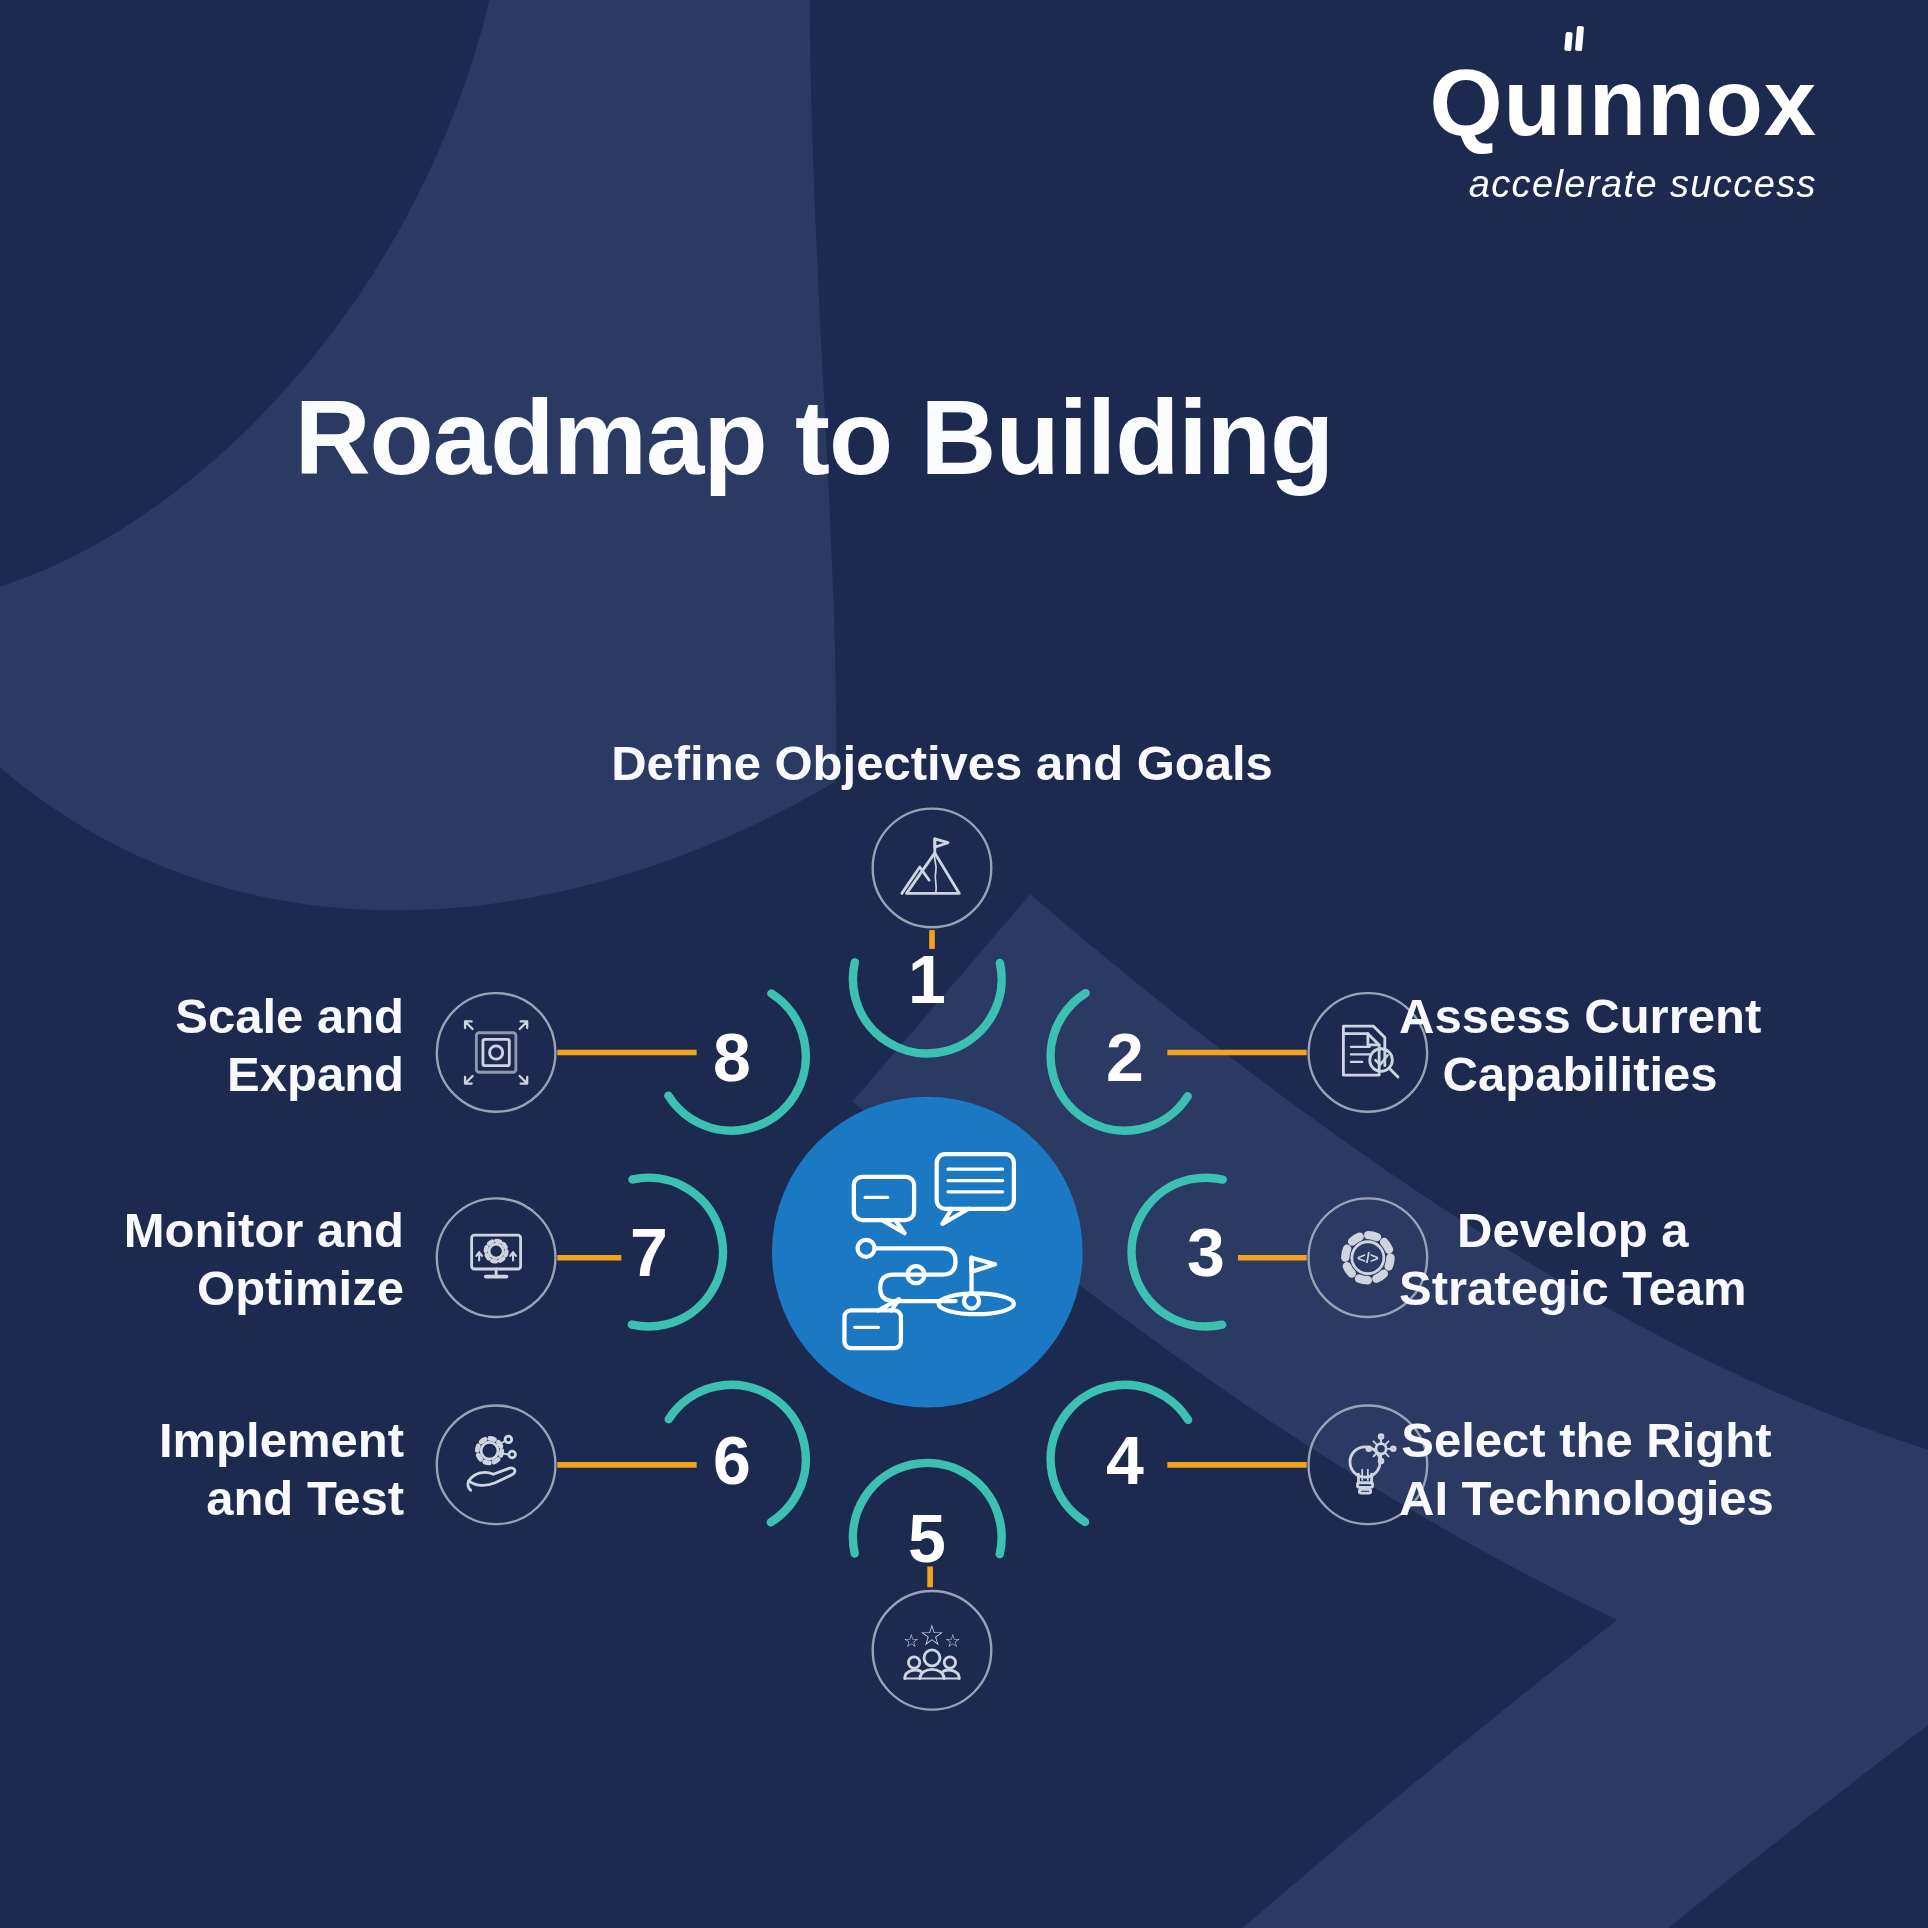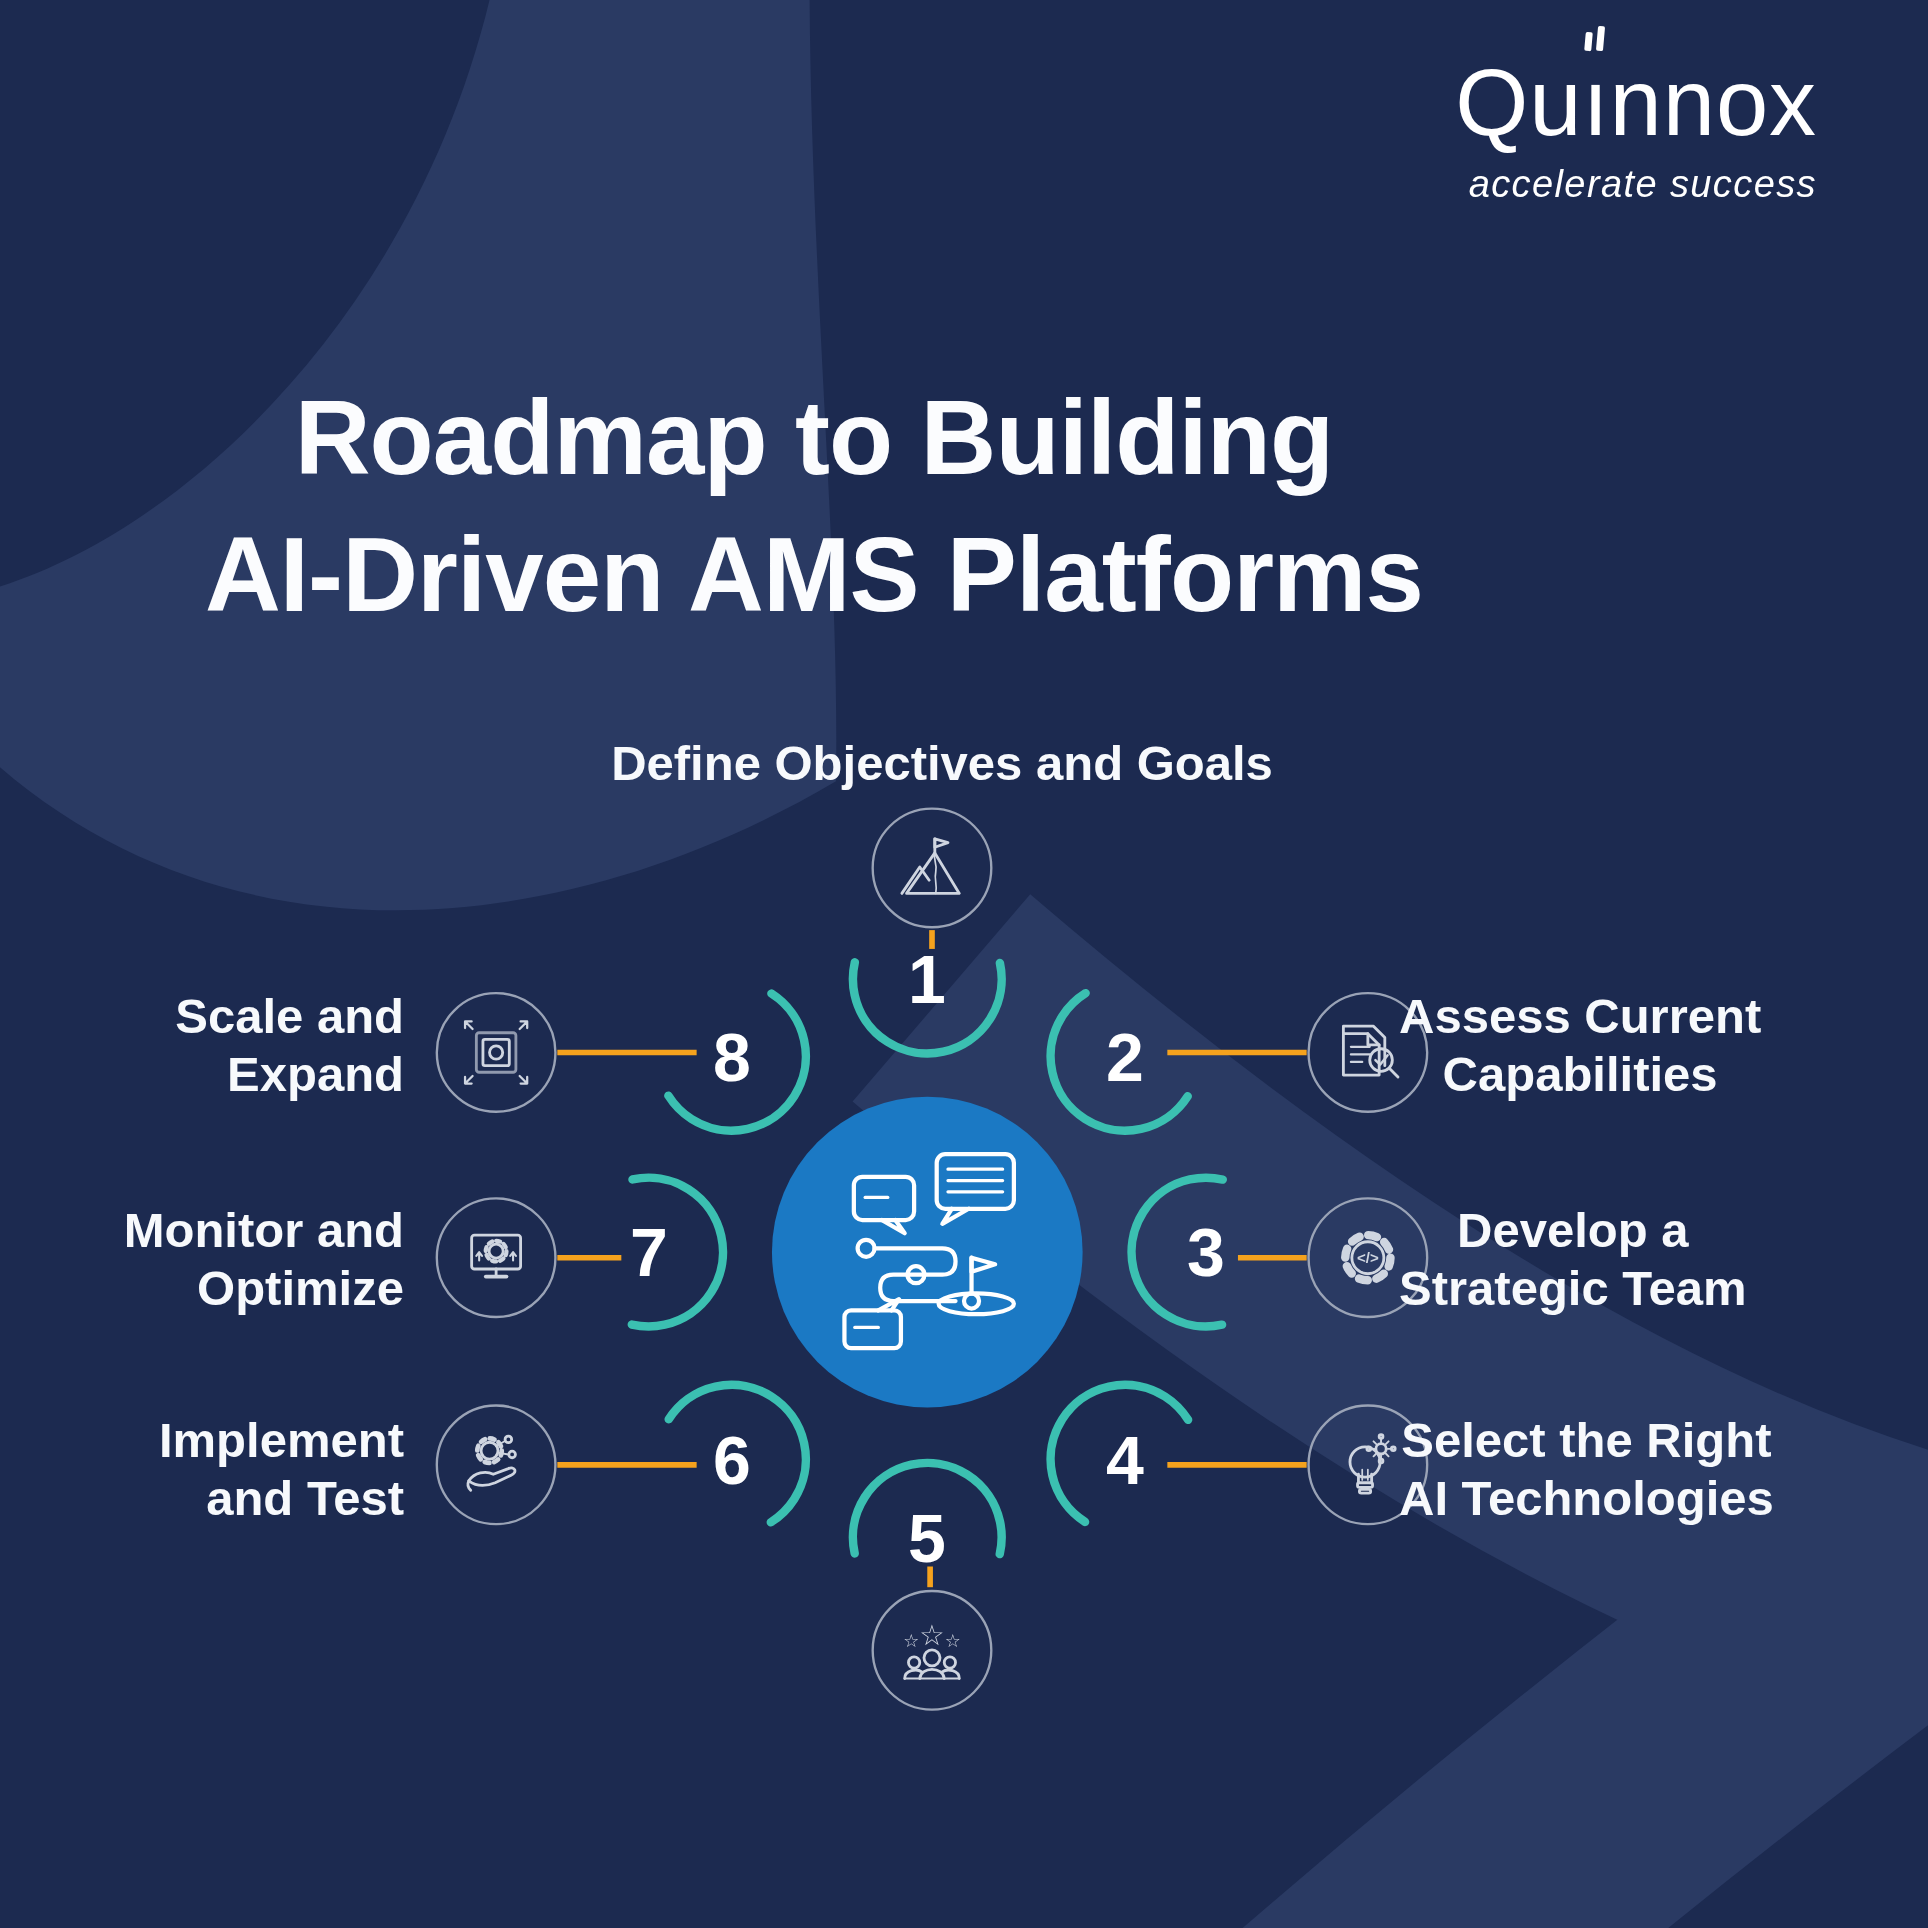--- a/index.html
+++ b/index.html
@@ -2,21 +2,21 @@
 <html style="font-size:15px"><head>
 <meta charset="utf-8">
 <style>
   html,body{margin:0;padding:0;background:#14203f;}
   .canvas{position:relative;width:1928px;height:1928px;background:#1C2A50;overflow:hidden;
           font-family:"Liberation Sans",sans-serif;}
   .canvas svg.scene{position:absolute;left:0;top:0;}
 
   
   .logo{position:absolute;top:55px;right:111px;text-align:right;color:#fff;z-index:5;}
-  .brand{font-size:94px;font-weight:400;letter-spacing:0.9px;line-height:1.02;white-space:nowrap;}
+  .brand{font-size:94px;font-weight:700;letter-spacing:0.9px;line-height:1.02;white-space:nowrap;}
   .logo-i{position:relative;display:inline-block;}
   .logo-i::before,.logo-i::after{content:"";position:absolute;background:#fff;border-radius:1.9px;}
   .logo-i::before{width:6.6px;height:19px;left:2.8px;top:-22.6px;transform:rotate(5deg);}
   .logo-i::after{width:6.6px;height:25.4px;left:14px;top:-29px;transform:rotate(5deg);}
   .tagline{font-size:38px;font-style:italic;font-weight:400;letter-spacing:1.4px;margin-top:12px;}
 
   
   .title{position:absolute;top:369px;left:0;width:1628px;text-align:center;color:#FBFCFE;
          font-size:105px;font-weight:700;line-height:137px;letter-spacing:-0.9px;z-index:5;}
 
@@ -178,21 +178,20 @@
     </g>
   </svg>
 
   <div class="logo">
     <div class="brand"><span>Qu</span><span class="logo-i">ı</span><span>nnox</span></div>
     <div class="tagline">accelerate success</div>
   </div>
 
   <div class="title">
     <div>Roadmap to Building</div>
-    <div>AI-Driven AMS Platforms</div>
   </div>
 
   <div class="num" style="left:927px;top:979px">1</div>
   <div class="num" style="left:1125px;top:1057px">2</div>
   <div class="num" style="left:1206px;top:1252px">3</div>
   <div class="num" style="left:1125px;top:1460px">4</div>
   <div class="num" style="left:927px;top:1538px">5</div>
   <div class="num" style="left:732px;top:1460px">6</div>
   <div class="num" style="left:649px;top:1252px">7</div>
   <div class="num" style="left:732px;top:1057px">8</div>

